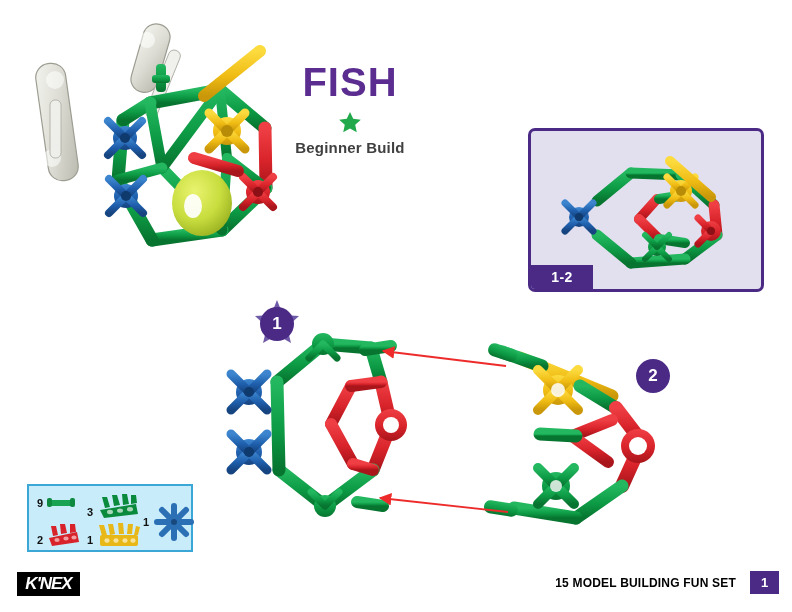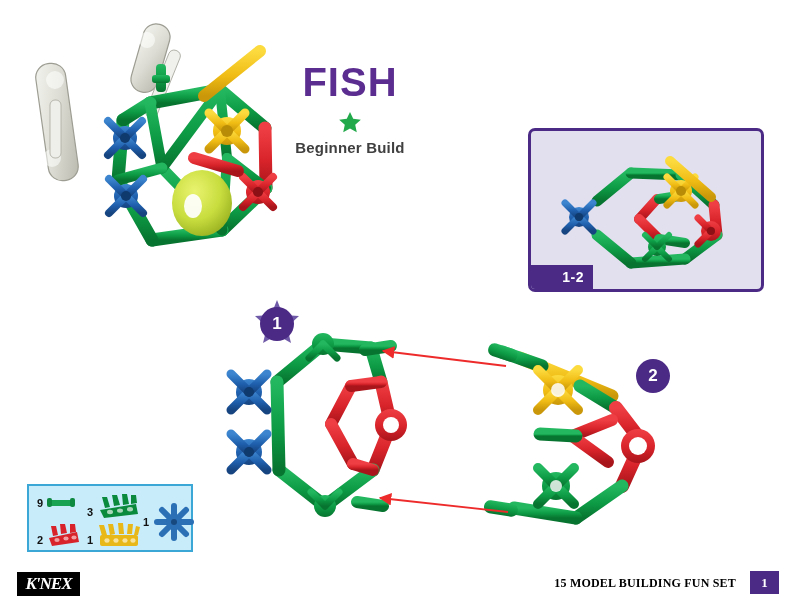--- a/index.html
+++ b/index.html
@@ -62,21 +62,21 @@
     left: 0px;
     bottom: 0px;
     min-width: 44px;
     padding: 4px 9px 4px 9px;
     background: #4b2a86;
     color: #ffffff;
     font-size: 14px;
     font-weight: bold;
     letter-spacing: 0.5px;
     border-bottom-left-radius: 4px;
-    text-align: right;
+    text-align: center;
   }
 
   
   .step-badge {
     position: absolute;
     width: 34px;
     height: 34px;
   }
   .badge-circle {
     position: absolute;
@@ -115,21 +115,21 @@
     align-items: center;
   }
   .legend-count {
     font-size: 11px;
     font-weight: bold;
     color: #111111;
     margin-right: 3px;
   }
 
   
-  #footer { position: absolute; left: 0; top: 564px; width: 792px; height: 48px; font-family: Liberation Serif, serif; }
+  #footer { position: absolute; left: 0; top: 564px; width: 792px; height: 48px; }
   #knex-logo {
     position: absolute;
     left: 17px;
     top: 8px;
     width: 63px;
     height: 24px;
     background: #000000;
     color: #ffffff;
     font-size: 17px;
     font-weight: bold;

